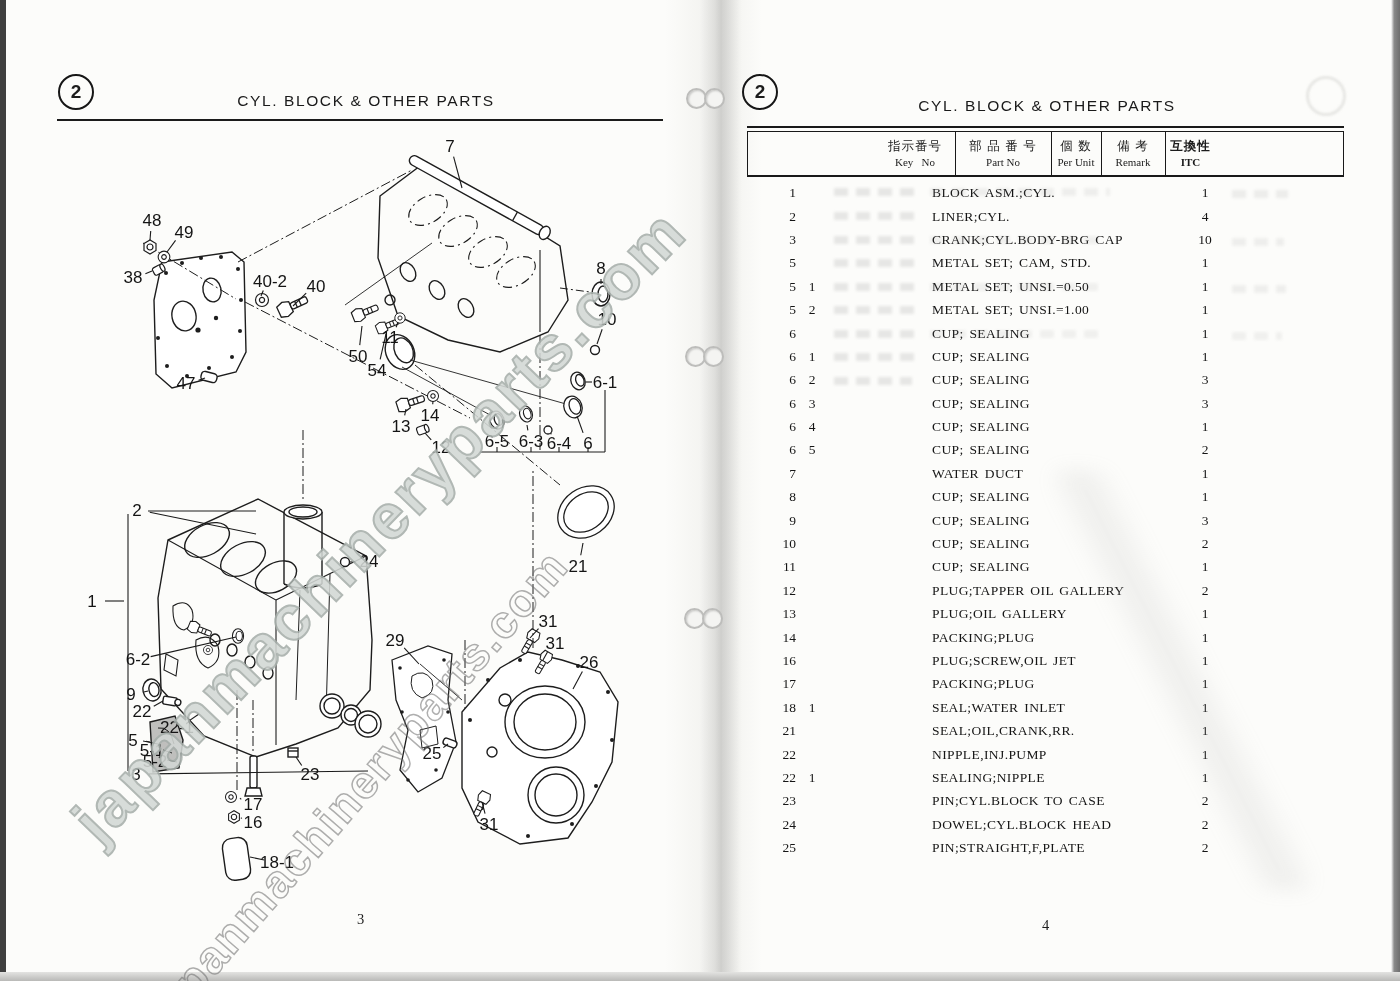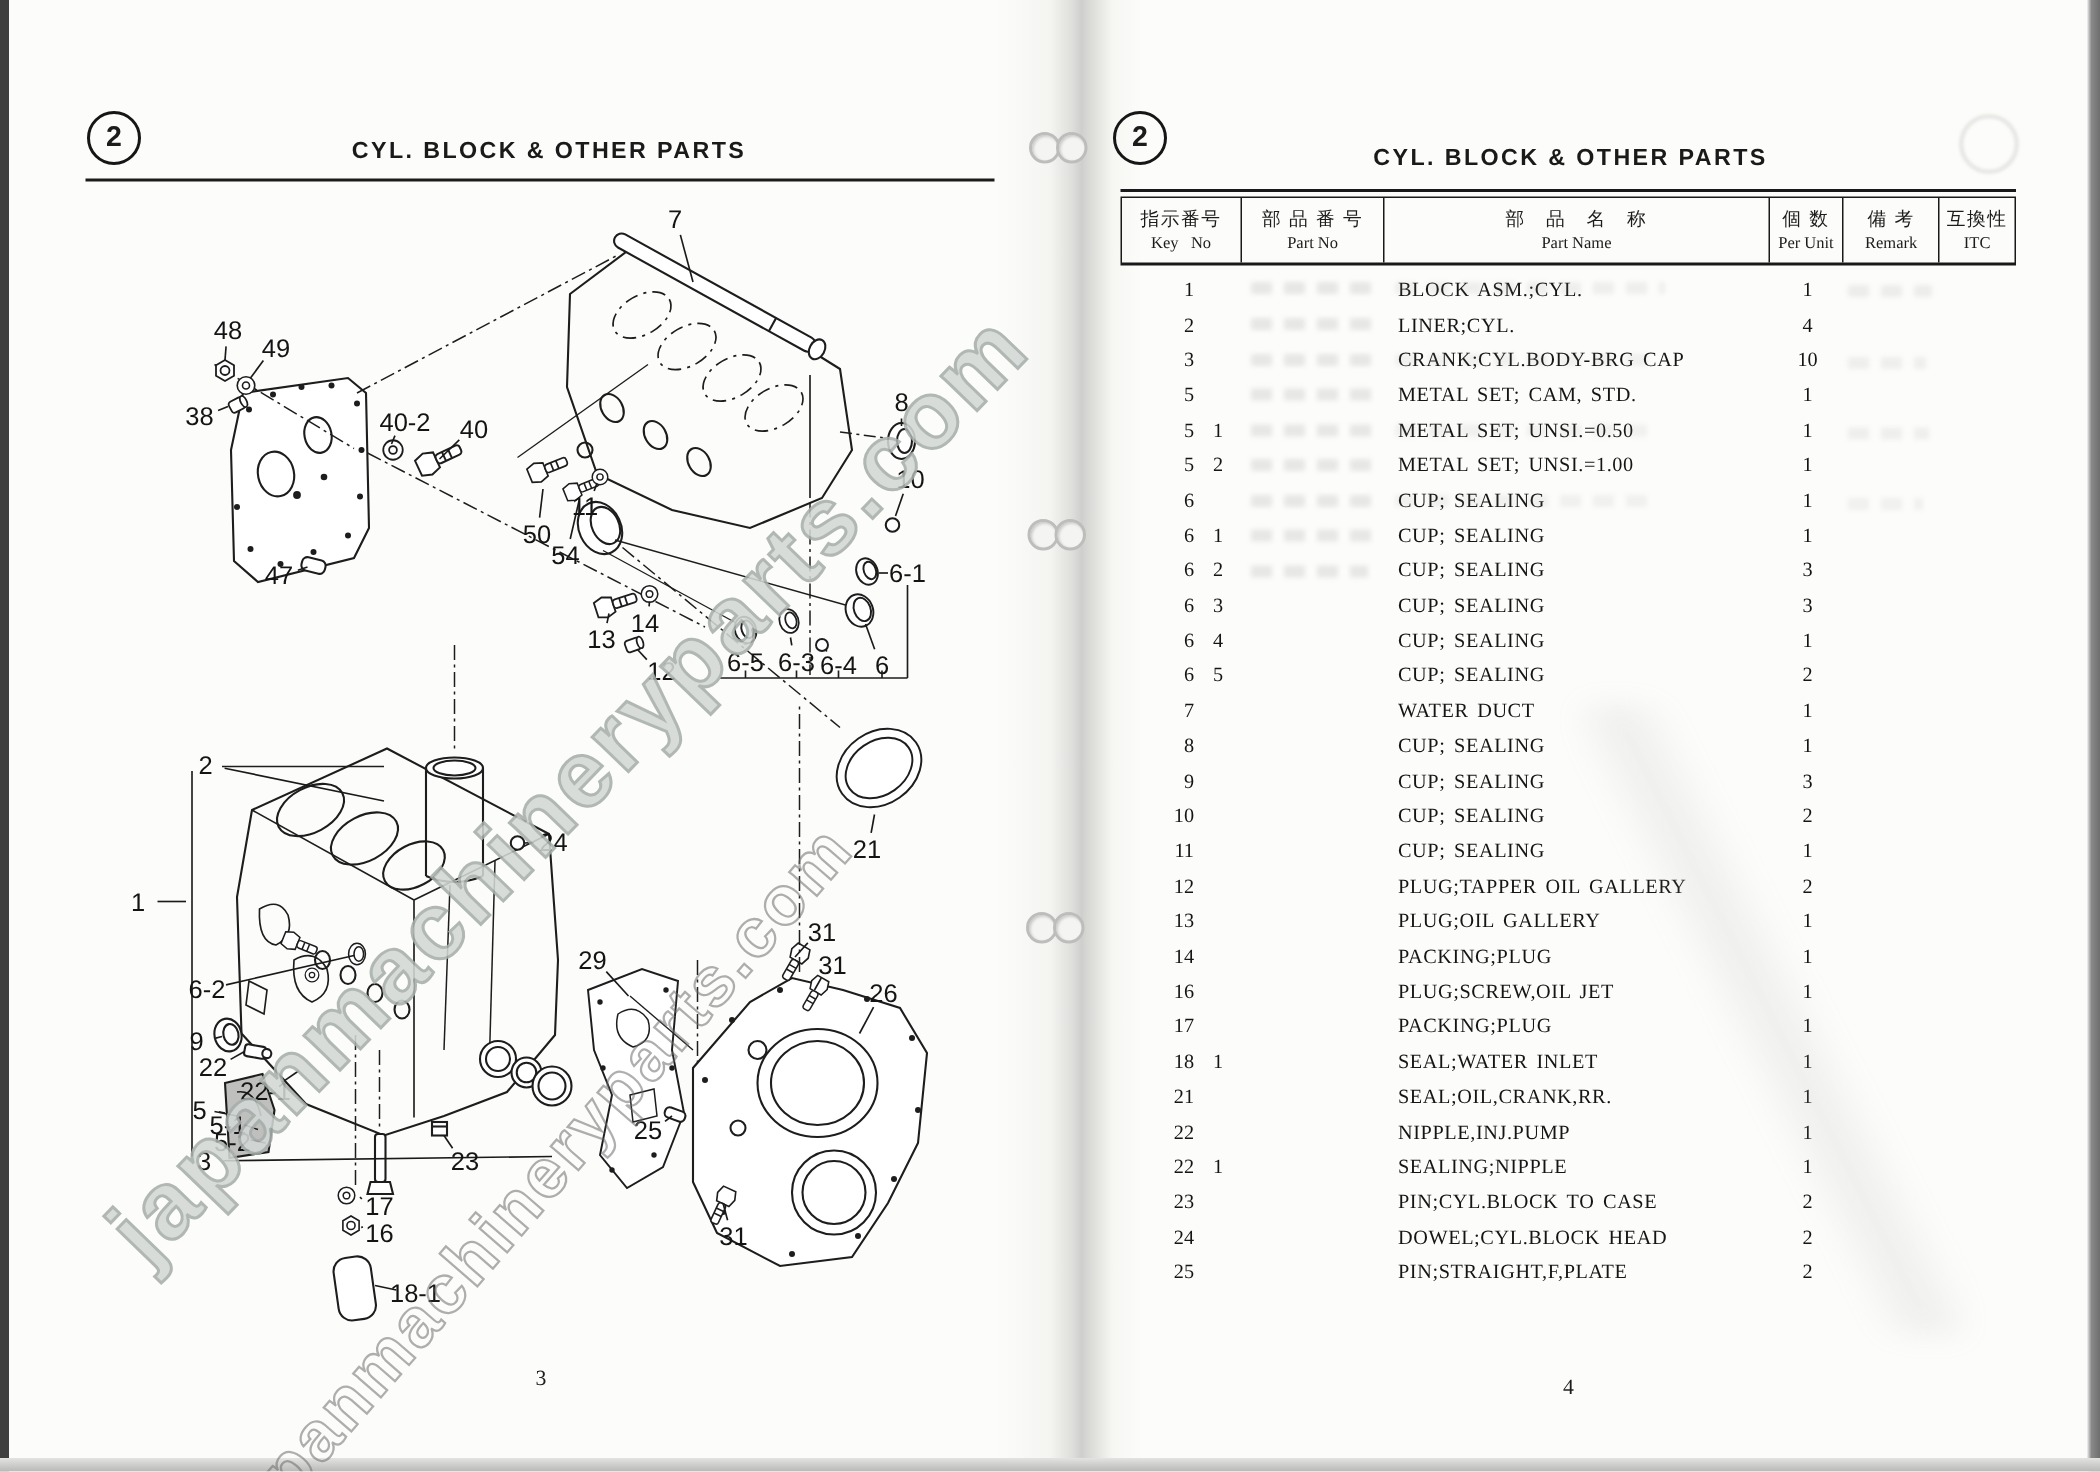--- a/index.html
+++ b/index.html
@@ -14,38 +14,38 @@
   .page{position:absolute;top:0;height:972px;background:#fcfcfa;}
   .page-left{left:6px;width:716px;background:linear-gradient(90deg,#fcfcfa 0 92%,#f1f1ee 99%,#e6e6e3 100%);}
   .page-right{left:722px;width:669px;background:linear-gradient(90deg,#e9e9e6 0,#f6f6f3 18px,#fcfcfa 40px);}
   .seam{position:absolute;left:700px;top:0;width:42px;height:972px;
         background:linear-gradient(90deg,rgba(120,120,120,0) 0,rgba(120,120,120,.22) 50%,rgba(120,120,120,0) 100%);}
   .hole{position:absolute;width:17px;height:17px;border-radius:50%;
         border:2.5px solid #bdbdbb;background:#f4f4f2;box-shadow:inset 1px 1px 2px rgba(0,0,0,.18);}
   
   .sec-circle{position:absolute;width:32px;height:32px;border:2.5px solid #161616;border-radius:50%;
               text-align:center;line-height:32px;font-size:19px;font-weight:bold;}
-  .pg-title{position:absolute;text-align:center;font-size:15.5px;font-weight:700;letter-spacing:1.6px;color:#1a1a1a;}
+  .pg-title{position:absolute;text-align:center;font-size:15.5px;font-weight:400;letter-spacing:1.6px;color:#1a1a1a;}
   .title-rule{position:absolute;height:2px;background:#1b1b1b;}
   .pg-num{position:absolute;font-family:"Liberation Serif",serif;font-size:14.5px;}
   
   .wm{position:absolute;white-space:nowrap;pointer-events:none;font-weight:bold;z-index:6;}
   .wm-big{left:52px;top:806px;font-size:63px;letter-spacing:3px;color:#d3d8d5;
           -webkit-text-stroke:2px #a7afab;text-shadow:0 0 1px #9aa29e;
           transform:rotate(-46deg);transform-origin:0 0;opacity:.88;}
   .wm-small{left:128px;top:1004px;font-size:46px;letter-spacing:2px;color:rgba(255,255,255,.05);
             -webkit-text-stroke:1.5px #6e6e6e;transform:rotate(-49deg);transform-origin:0 0;opacity:.55;z-index:7;}
   
   .parts-table{position:absolute;left:25px;top:126px;width:597px;}
   .pt-topline{height:1.5px;background:#191919;margin-bottom:3px;}
   .pt-headrow{display:flex;border-top:1.5px solid #191919;border-bottom:2.2px solid #191919;
               border-left:1.2px solid #191919;border-right:1.2px solid #191919;box-sizing:border-box;height:46px;justify-content:center;}
   .pt-hcell{border-right:1.2px solid #191919;box-sizing:border-box;text-align:center;
             display:flex;flex-direction:column;justify-content:center;gap:1px;}
-  .pt-hcell:last-child{border-right:none;}
+  .pt-hcell:last-child{border-right:none;font-weight:bold;}
   .jp{font-size:12.5px;letter-spacing:1px;}
   .en{font-family:"Liberation Serif",serif;font-size:11px;white-space:pre;}
   .w-key{width:80px}.w-pno{width:96px}.w-name{width:257px}.w-qty{width:50px}.w-rem{width:64px}.w-itc{width:50px}
   .pt-body{margin-top:5px;font-family:"Liberation Serif",serif;font-size:13.5px;color:#151515;}
   .pt-row{display:flex;height:23.4px;align-items:center;}
   .c-key{width:50px;text-align:right;padding-right:1px;box-sizing:border-box;}
   .c-no{width:30px;text-align:center;}
   .c-pno{width:96px;}
   .c-name{width:257px;padding-left:9px;box-sizing:border-box;letter-spacing:.4px;word-spacing:2px;white-space:nowrap;}
   .c-qty{width:50px;text-align:center;}
@@ -421,24 +421,20 @@
       <div class="pt-topline"></div>
       <div class="pt-headrow">
         <div class="pt-hcell w-key">
           <span class="jp">指示番号</span>
           <span class="en">Key   No</span>
         </div>
         <div class="pt-hcell w-pno">
           <span class="jp">部 品 番 号</span>
           <span class="en">Part No</span>
         </div>
-        <div class="pt-hcell w-name">
-          <span class="jp">部　品　名　称</span>
-          <span class="en">Part Name</span>
-        </div>
         <div class="pt-hcell w-qty">
           <span class="jp">個 数</span>
           <span class="en">Per Unit</span>
         </div>
         <div class="pt-hcell w-rem">
           <span class="jp">備 考</span>
           <span class="en">Remark</span>
         </div>
         <div class="pt-hcell w-itc">
           <span class="jp">互換性</span>

